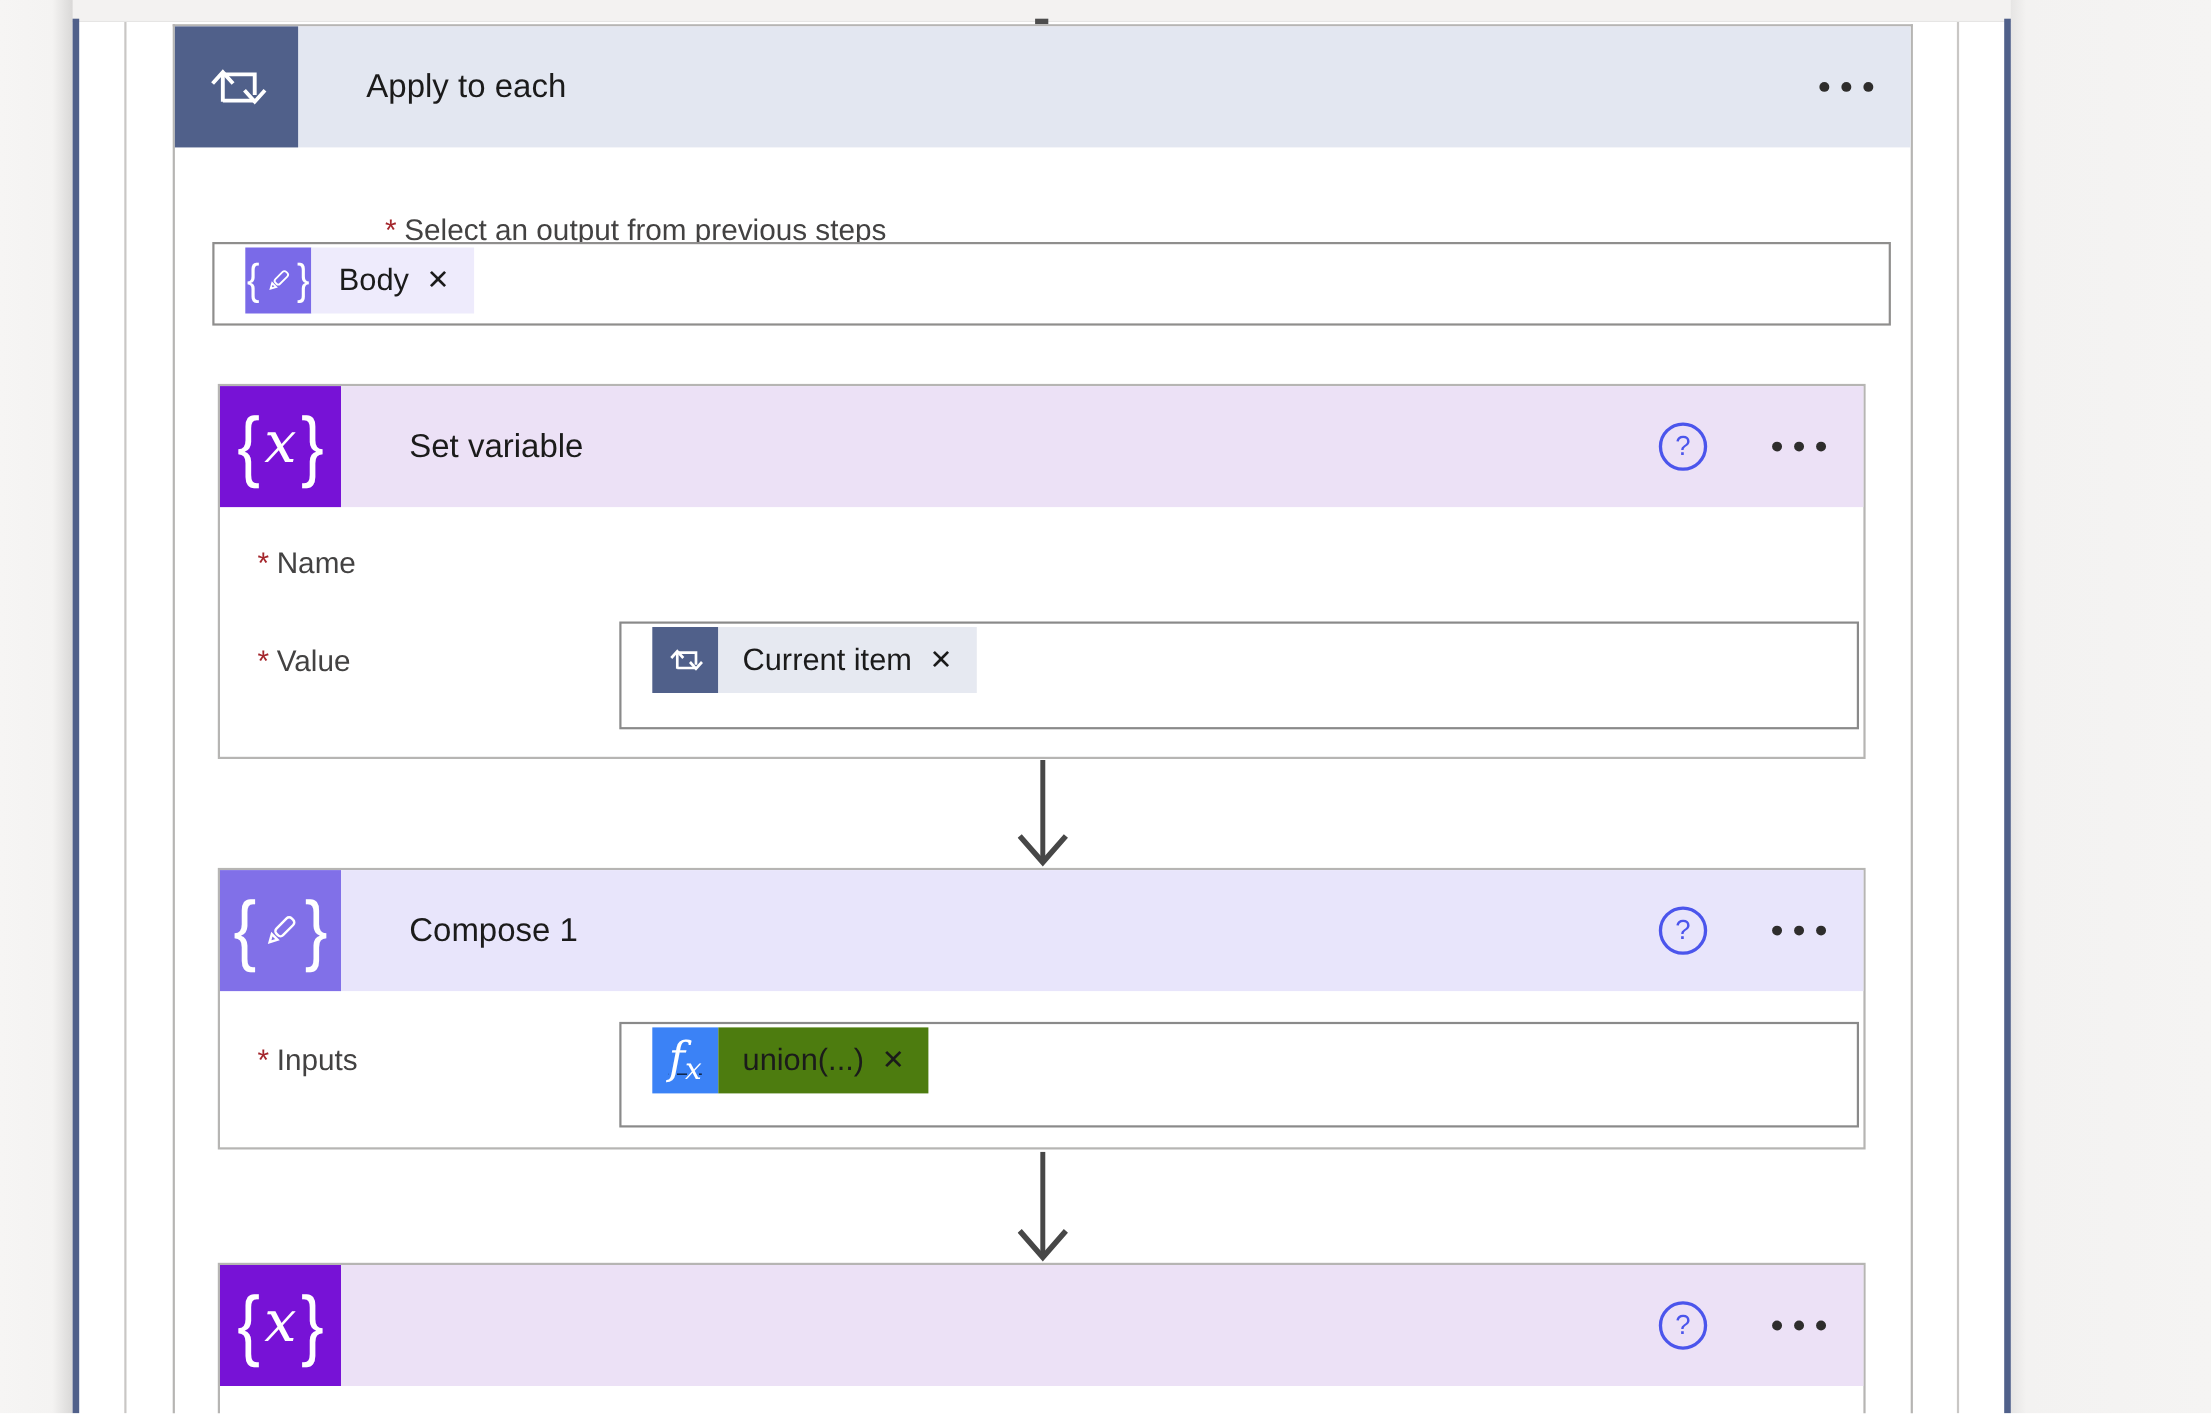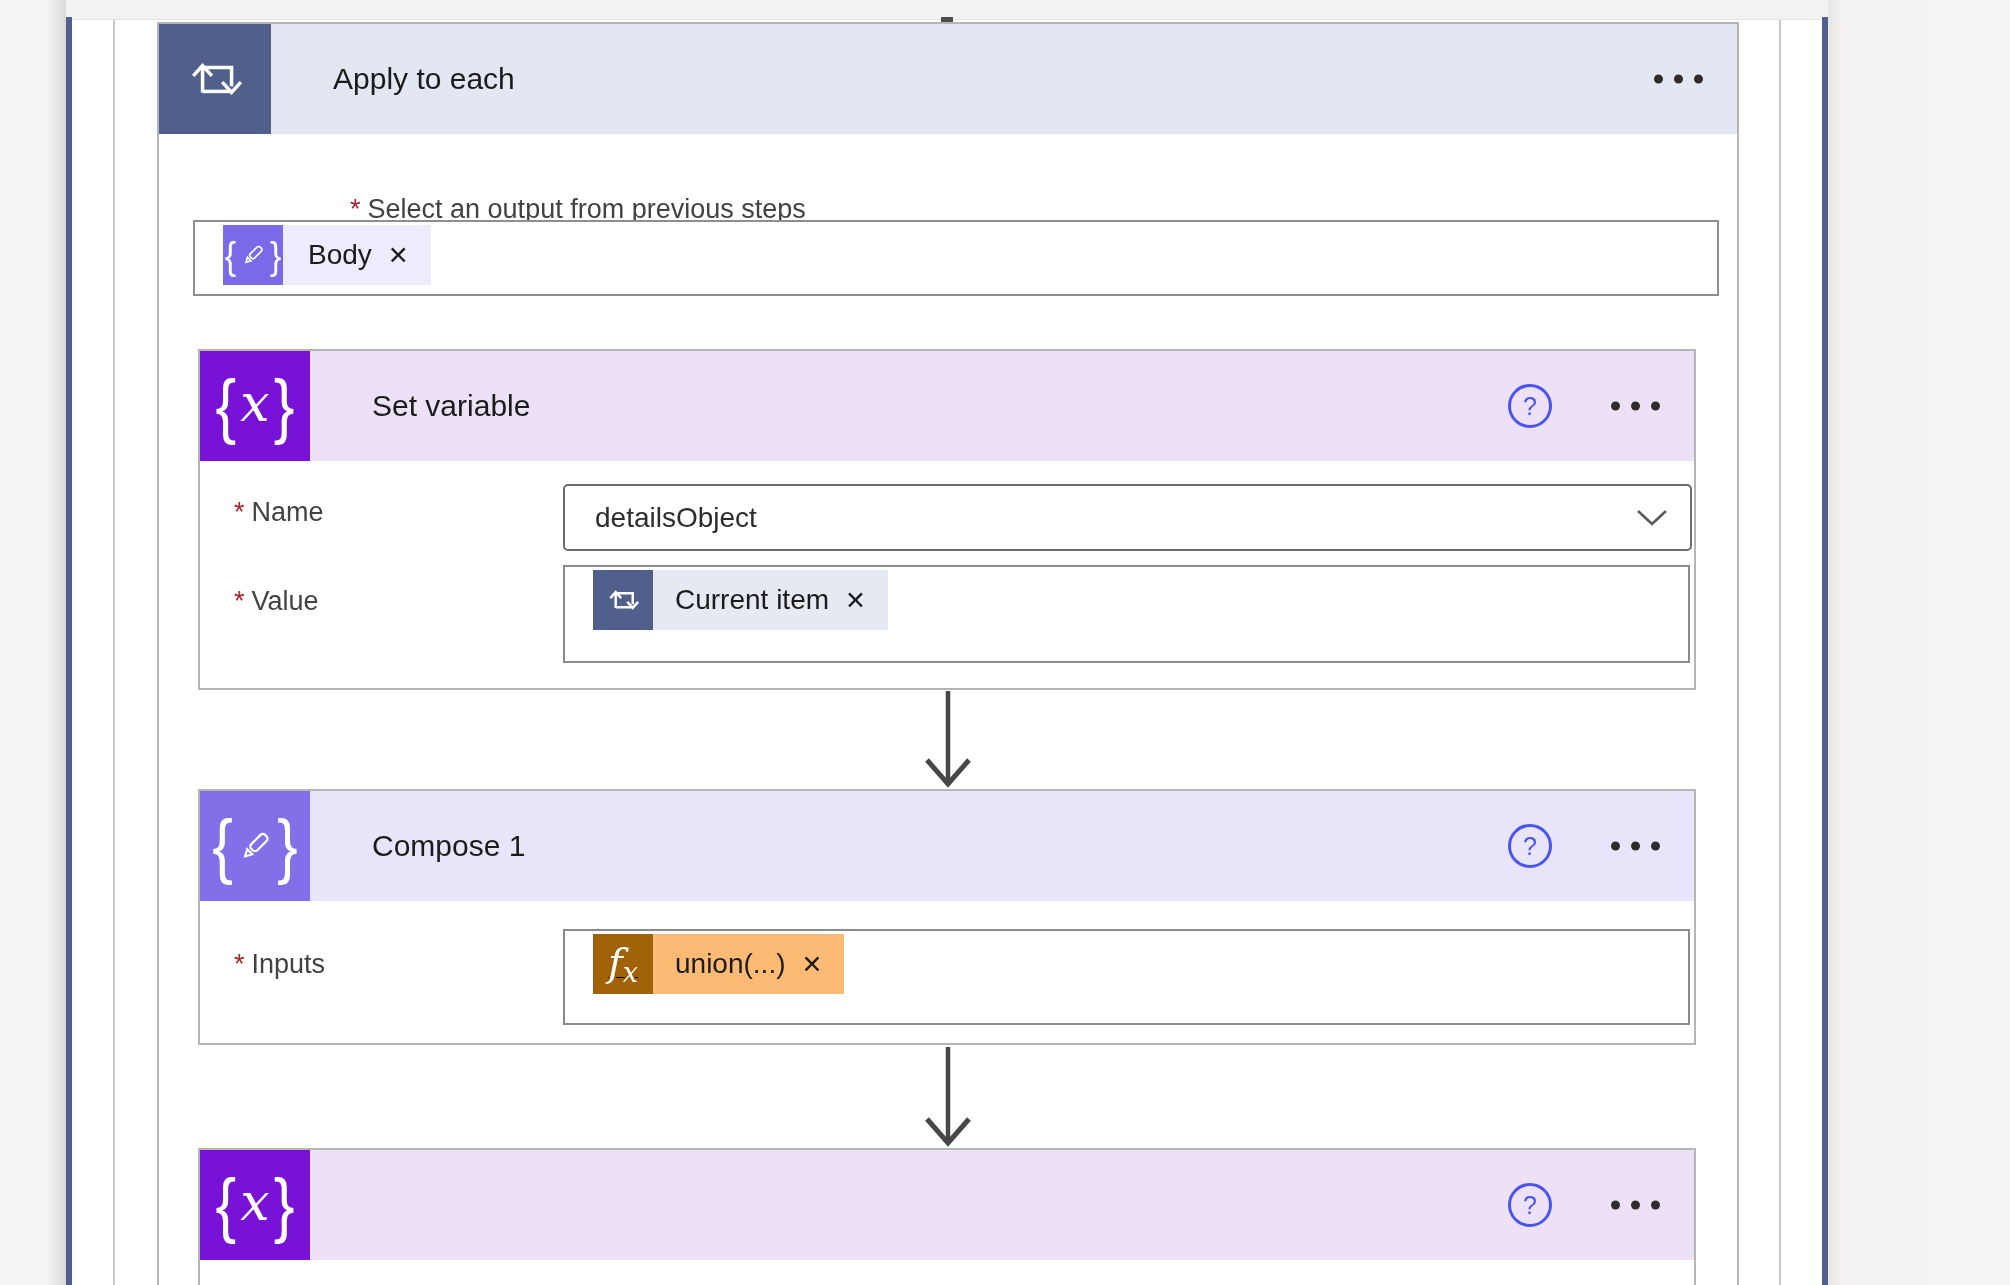--- a/index.html
+++ b/index.html
@@ -77,22 +77,22 @@
   .ap-card{top:1148px;height:240px;}
 
   .row-label{position:absolute;left:34px;}
   .text-input{position:absolute;left:363px;width:1095px;background:#fff;border:2px solid #6c6b6a;border-radius:5px;
     display:flex;align-items:center;padding-left:30px;font-size:28px;color:#2e2d2c;cursor:text;}
   .chevron{position:absolute;right:22px;top:50%;transform:translateY(-50%);}
   .box-input{position:absolute;left:363px;width:1095px;background:#fff;border:2px solid #8a8a8a;padding:3px 0 12px 28px;}
   .box-input .tok-icon{width:60px;height:60px;}
   .tile-loop-sm{background:#50608a;}
   .lbl-loop{background:#e6e9f1;}
-  .tile-fx{background:#a16207;text-decoration:underline;}
-  .lbl-fx{background:#fdba74;}
+  .tile-fx{background:#3b82f6;text-decoration:underline;}
+  .lbl-fx{background:#4d7c0f;}
 
   .arrow{position:absolute;left:925px;width:46px;}
 </style>
 </head>
 <body>
 
 <div class="stage">
 
   <div class="abs top-strip"></div>
   <div class="abs left-gutter"></div>
@@ -166,28 +166,20 @@
           <i></i>
           <i></i>
           <i></i>
         </div>
     </div>
 
     <div class="row-label field-label" style="top:146px;">
       <span class="req">*</span>
       <span>Name</span>
     </div>
-    <div class="text-input" style="top:133px;height:63px;">
-      <span>detailsObject</span>
-      <span class="chevron">
-        <svg width="32" height="18" viewBox="0 0 32 18" fill="none" stroke="#5a5a5a" stroke-width="2.6">
-            <path d="M2 2 L16 15 L30 2"></path>
-          </svg>
-      </span>
-    </div>
 
     <div class="row-label field-label" style="top:235px;">
       <span class="req">*</span>
       <span>Value</span>
     </div>
     <div class="box-input tok-row" style="top:214px;height:79px;">
       <div class="tok">
         <div class="tok-icon tile-loop-sm">
           <svg width="34" height="34" viewBox="0 0 56 56" fill="none" stroke="#ffffff" stroke-width="4">
             <path d="M16 41 V17"></path>

